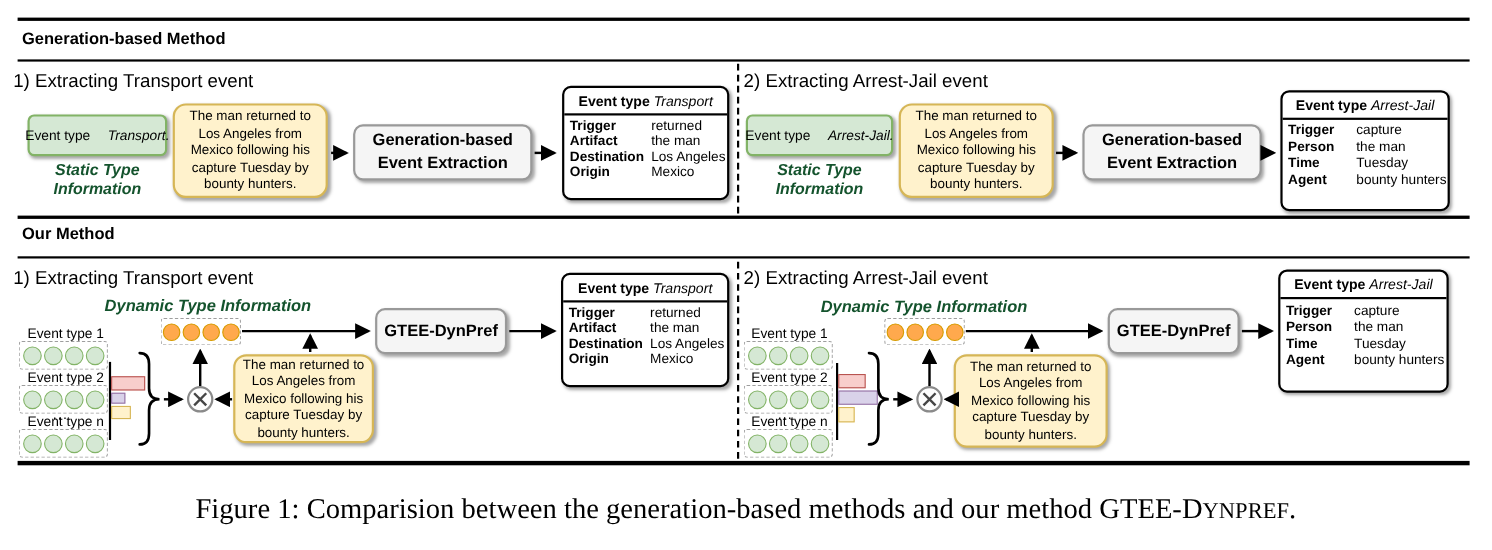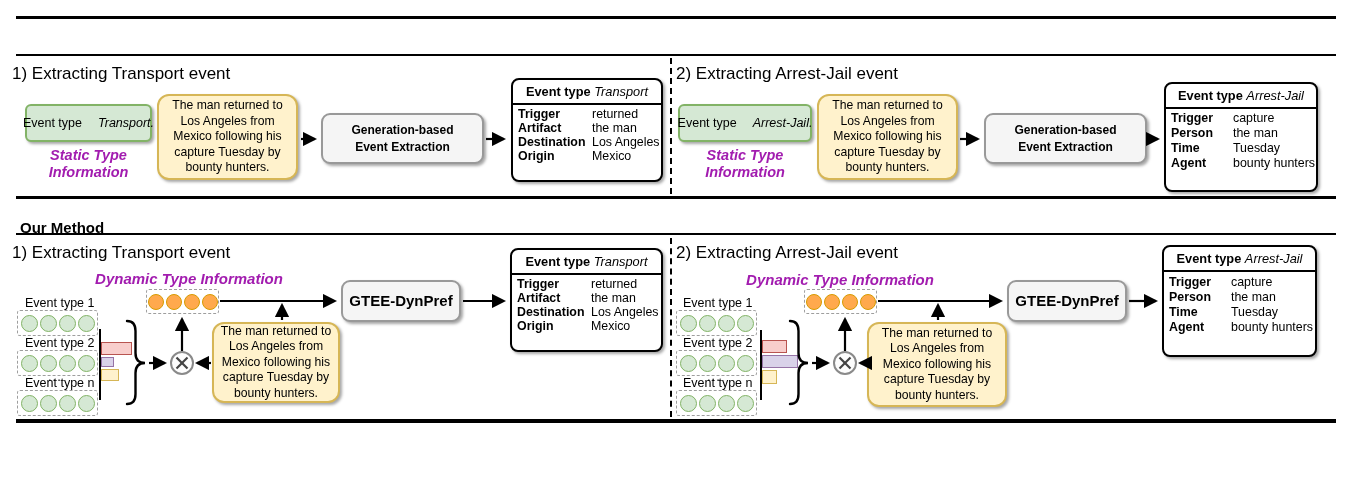--- a/index.html
+++ b/index.html
@@ -6,30 +6,30 @@
   .canvas{position:relative;width:1356px;height:500px;background:#fff;
           font-family:"Liberation Sans",sans-serif;color:#000;overflow:hidden;}
   .hline{position:absolute;left:16px;width:1320px;background:#000;}
   .sec-header{position:absolute;font-weight:bold;font-size:15px;}
   .panel-title{position:absolute;font-size:17px;}
   .vdivider{position:absolute;width:0;border-left:2.5px dashed #000;}
   .green-box{position:absolute;background:#D5E8D4;border:2px solid #82B366;border-radius:6px;
              display:flex;align-items:center;justify-content:center;font-size:12.5px;
              box-shadow:2px 2px 3px rgba(0,0,0,0.35);box-sizing:border-box;white-space:nowrap;}
   .green-box .etype{font-style:italic;margin-left:16px;}
-  .red-note{position:absolute;color:#a21caf;font-weight:bold;font-style:italic;font-size:14.5px;
+  .red-note{position:absolute;color:#14532d;font-weight:bold;font-style:italic;font-size:14.5px;
             text-align:center;line-height:1.18;}
   .dyn{font-size:15px;}
   .note{position:absolute;background:#FFF2CC;border:2px solid #D6B656;border-radius:12px;
         display:flex;align-items:center;justify-content:center;text-align:center;
         font-size:12.2px;line-height:1.27;box-shadow:2px 2px 3px rgba(0,0,0,0.35);
         padding:2px 3px;box-sizing:border-box;}
   .model-box{position:absolute;background:#F5F5F5;border:2px solid #999;border-radius:9px;
              display:flex;flex-direction:column;align-items:center;justify-content:center;
-             font-weight:bold;font-size:12px;line-height:1.35;text-align:center;
+             font-weight:bold;font-size:15px;line-height:1.35;text-align:center;
              box-shadow:2px 2px 3px rgba(0,0,0,0.35);box-sizing:border-box;}
   .gtee{font-size:15px;}
   .etable{position:absolute;background:#fff;border:2.2px solid #000;border-radius:8px;
           box-shadow:2px 2px 3px rgba(0,0,0,0.35);box-sizing:border-box;
           display:flex;flex-direction:column;justify-content:space-between;}
   .thead{border-bottom:2.2px solid #000;text-align:center;font-size:12.8px;padding:4px 2px;}
   .thead b{font-weight:bold;} .thead i{font-style:italic;}
   .tbody{flex:1;display:flex;flex-direction:column;justify-content:space-around;padding:2px 2px 20px 5px;}
   .trow{display:flex;font-size:12.4px;white-space:nowrap;}
   .tlabel{font-weight:bold;width:74px;flex:none;}
@@ -54,21 +54,22 @@
 <body>
 
 <div class="canvas">
 
   <div class="hline" style="top:16px;height:3px"></div>
   <div class="hline" style="top:54px;height:2px"></div>
   <div class="hline" style="top:196px;height:3px"></div>
   <div class="hline" style="top:233px;height:2px"></div>
   <div class="hline" style="top:419px;height:3.5px"></div>
 
-  <div class="sec-header" style="left:20px;top:219px">Our Method</div>
+  <div class="sec-header" style="left:20px;top:27px">Generation-based Method</div>
+  <div class="sec-header" style="left:20px;top:204px">Our Method</div>
 
   <div class="vdivider" style="left:670px;top:58px;height:136px"></div>
   <div class="vdivider" style="left:670px;top:238px;height:179px"></div>
 
   <div class="panel-title" style="left:12px;top:64px">1) Extracting Transport event</div>
   <div class="green-box" style="left:25px;top:104px;width:127px;height:38px">
     <span>Event type</span>
       <span class="etype">Transport.</span>
   </div>
   <div class="red-note" style="left:25px;top:147px;width:127px">
@@ -317,14 +318,17 @@
       <line x1="938" y1="320" x2="938" y2="305" marker-end="url(#ah)"></line>
       <line x1="1129" y1="301" x2="1156" y2="301" marker-end="url(#ah)"></line>
       <g>
         <circle cx="845" cy="363" r="11" fill="#fdfdfd" stroke="#8a8a8a" stroke-width="2"></circle>
         <line x1="839.5" y1="357.5" x2="850.5" y2="368.5" stroke="#444"></line>
         <line x1="839.5" y1="368.5" x2="850.5" y2="357.5" stroke="#444"></line>
       </g>
     </g>
   </svg>
 
+  <div class="caption">
+    <span>Figure 1: Comparision between the generation-based methods and our method </span><span>GTEE-D</span><span class="sc">YNPREF</span><span>.</span>
+  </div>
 
 </div>
 
 </body></html>

